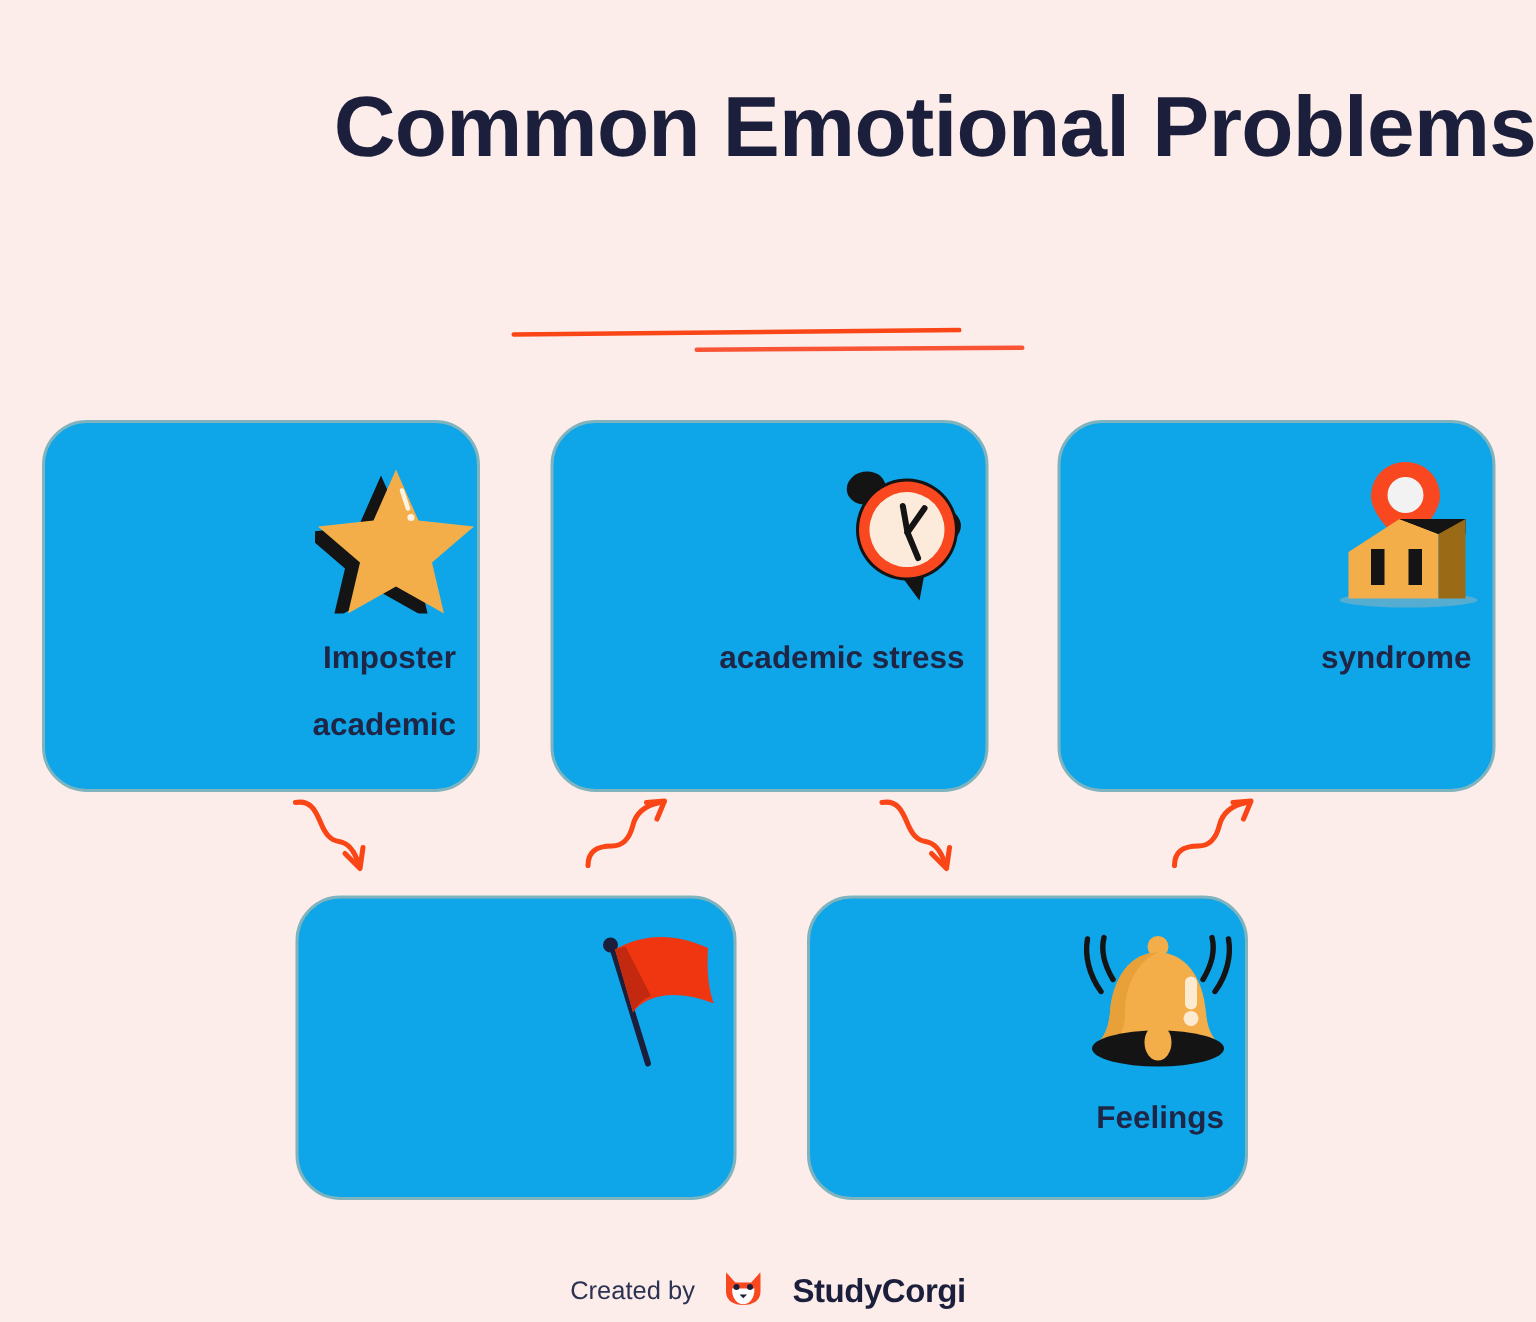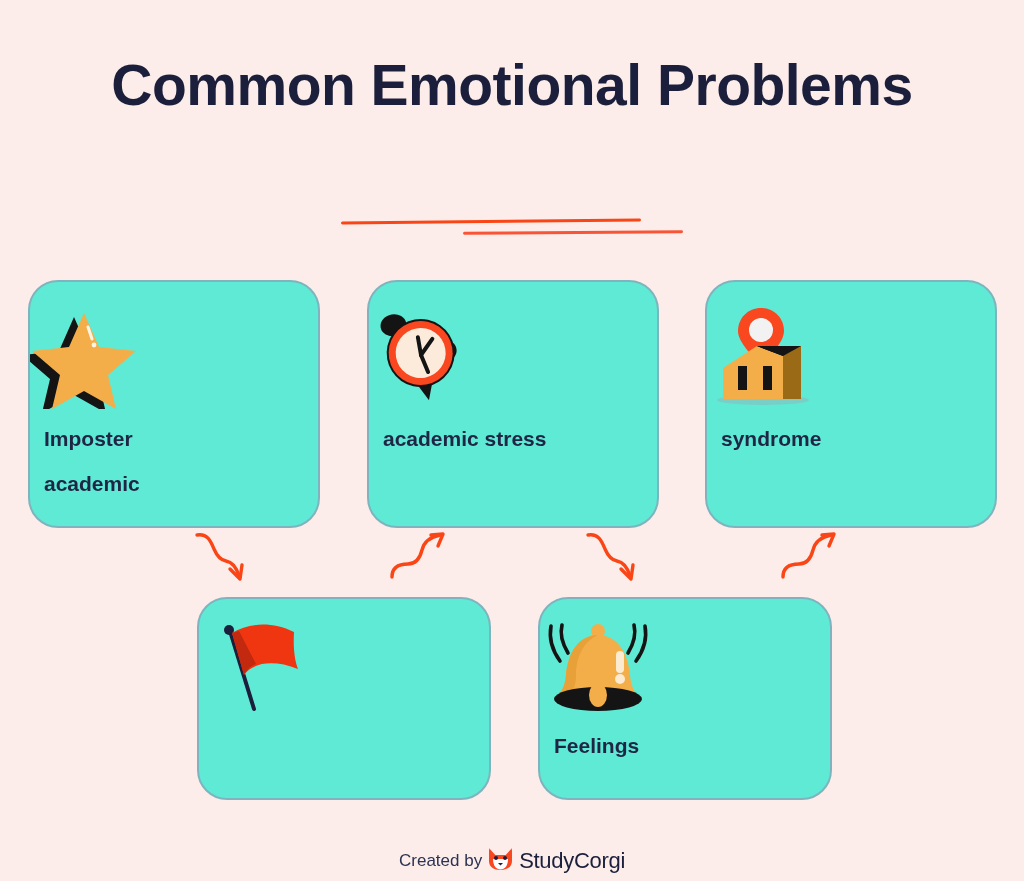--- a/index.html
+++ b/index.html
@@ -15,21 +15,21 @@
     overflow: hidden;
     position: relative;
   }
 
   
   .title-block {
     position: absolute;
     left: 0;
     top: 46px;
     width: 1024px;
-    text-align: center;
+    text-align: right;
   }
   .title-line {
     color: #1B1F3B;
     font-weight: bold;
     font-size: 57px;
     line-height: 79px;
     letter-spacing: -0.5px;
     white-space: nowrap;
   }
 
@@ -58,27 +58,27 @@
     width: 220px;
     height: 3px;
     background: #F95436;
     transform: rotate(-0.35deg);
     border-radius: 2px;
   }
 
   
   .card {
     position: absolute;
-    background: #5eead4;
+    background: #0ea5e9;
     border: 2px solid #7FB4BE;
     border-radius: 30px;
     box-sizing: border-box;
     display: flex;
     flex-direction: column;
-    align-items: flex-start;
+    align-items: flex-end;
   }
   .card-icon {
     display: flex;
     align-items: center;
     justify-content: center;
   }
   .card-label {
     color: #1F2544;
     font-weight: bold;
     font-size: 21px;
@@ -126,31 +126,31 @@
 
   
   .footer {
     position: absolute;
     left: 0;
     top: 846px;
     width: 1024px;
     display: flex;
     align-items: center;
     justify-content: center;
-    gap: 5px;
+    gap: 19px;
   }
   .created-by {
     color: #2B3252;
     font-size: 17px;
     font-weight: normal;
   }
   .brand-name {
     color: #1B1F3B;
     font-size: 22px;
-    font-weight: normal;
+    font-weight: bold;
     letter-spacing: -0.3px;
   }
   .brand-logo {
     display: block;
   }
 </style>
 </head>
 <body>
 
 <div class="title-block">

